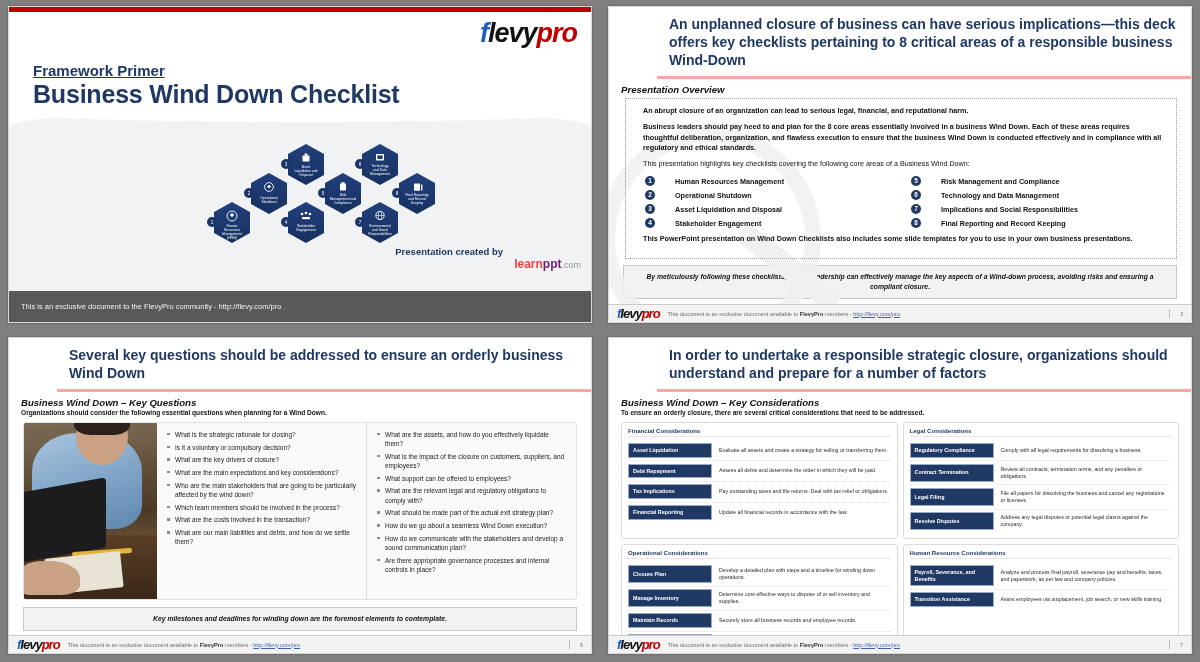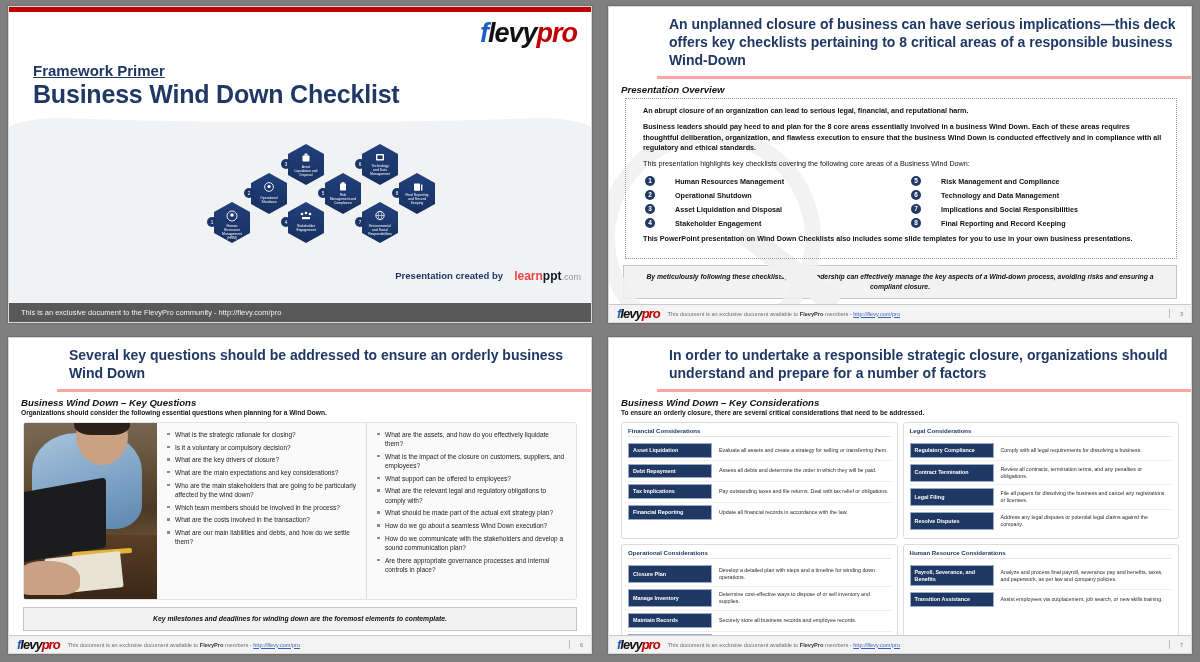--- a/index.html
+++ b/index.html
@@ -18,24 +18,24 @@
   .s1 .wave2{position:absolute;left:-40px;right:-40px;top:92px;height:18px;background:#fff;
       border-radius:0 0 100% 100% / 0 0 26px 26px;}
   .flevy{font-family:"Liberation Sans",sans-serif;font-weight:bold;font-style:italic;letter-spacing:-1px;}
   .flevy .f{color:#1f5fc4;} .flevy .levy{color:#111;} .flevy .pro{color:#c00000;}
   .s1 .logo{position:absolute;right:14px;top:6px;font-size:27px;}
   .s1 .primer{position:absolute;left:24px;top:50px;color:#1f3864;font-size:15px;font-weight:bold;
       text-decoration:underline;}
   .s1 .maintitle{position:absolute;left:24px;top:68px;color:#1f3864;font-size:25px;font-weight:bold;
       letter-spacing:-0.2px;}
   .hexwrap{position:absolute;left:0;right:0;top:122px;height:118px;}
-  .s1 .created{position:absolute;right:88px;bottom:22px;color:#1f3864;font-size:9.5px;font-weight:bold;}
+  .s1 .created{position:absolute;right:88px;bottom:34px;color:#1f3864;font-size:9.5px;font-weight:bold;}
   .lp{position:absolute;right:10px;bottom:20px;font-size:12px;font-weight:bold;}
-  .lp .l1{color:#ef4444;} .lp .l2{color:#0f172a;} .lp .l3{color:#9a9a9a;font-weight:normal;font-size:9px;}
-  .s1 .footbar{height:19px;background:#595959;color:#f2f2f2;font-size:7.5px;display:flex;align-items:center;
+  .lp .l1{color:#ef4444;} .lp .l2{color:#701a75;} .lp .l3{color:#9a9a9a;font-weight:normal;font-size:9px;}
+  .s1 .footbar{height:31px;background:#595959;color:#f2f2f2;font-size:7.5px;display:flex;align-items:center;
       padding-left:12px;}
 
   
   .ctitle{color:#1f3864;font-weight:bold;font-size:14px;line-height:1.28;padding:9px 12px 6px 12px;
      border-bottom:3px solid #fca5a5;margin-left:48px;}
   .sub-h{font-style:italic;font-weight:bold;color:#111;font-size:9.6px;padding:5px 12px 1px 12px;}
   .sub-p{font-weight:bold;color:#111;font-size:6.6px;padding:0 12px 4px 12px;}
   .ftr{position:absolute;left:0;right:0;bottom:0;height:17px;background:#f3f3f3;border-top:1px solid #c9c9c9;
      display:flex;align-items:center;padding:0 8px;}
   .ftr .flevy{font-size:13px;}

